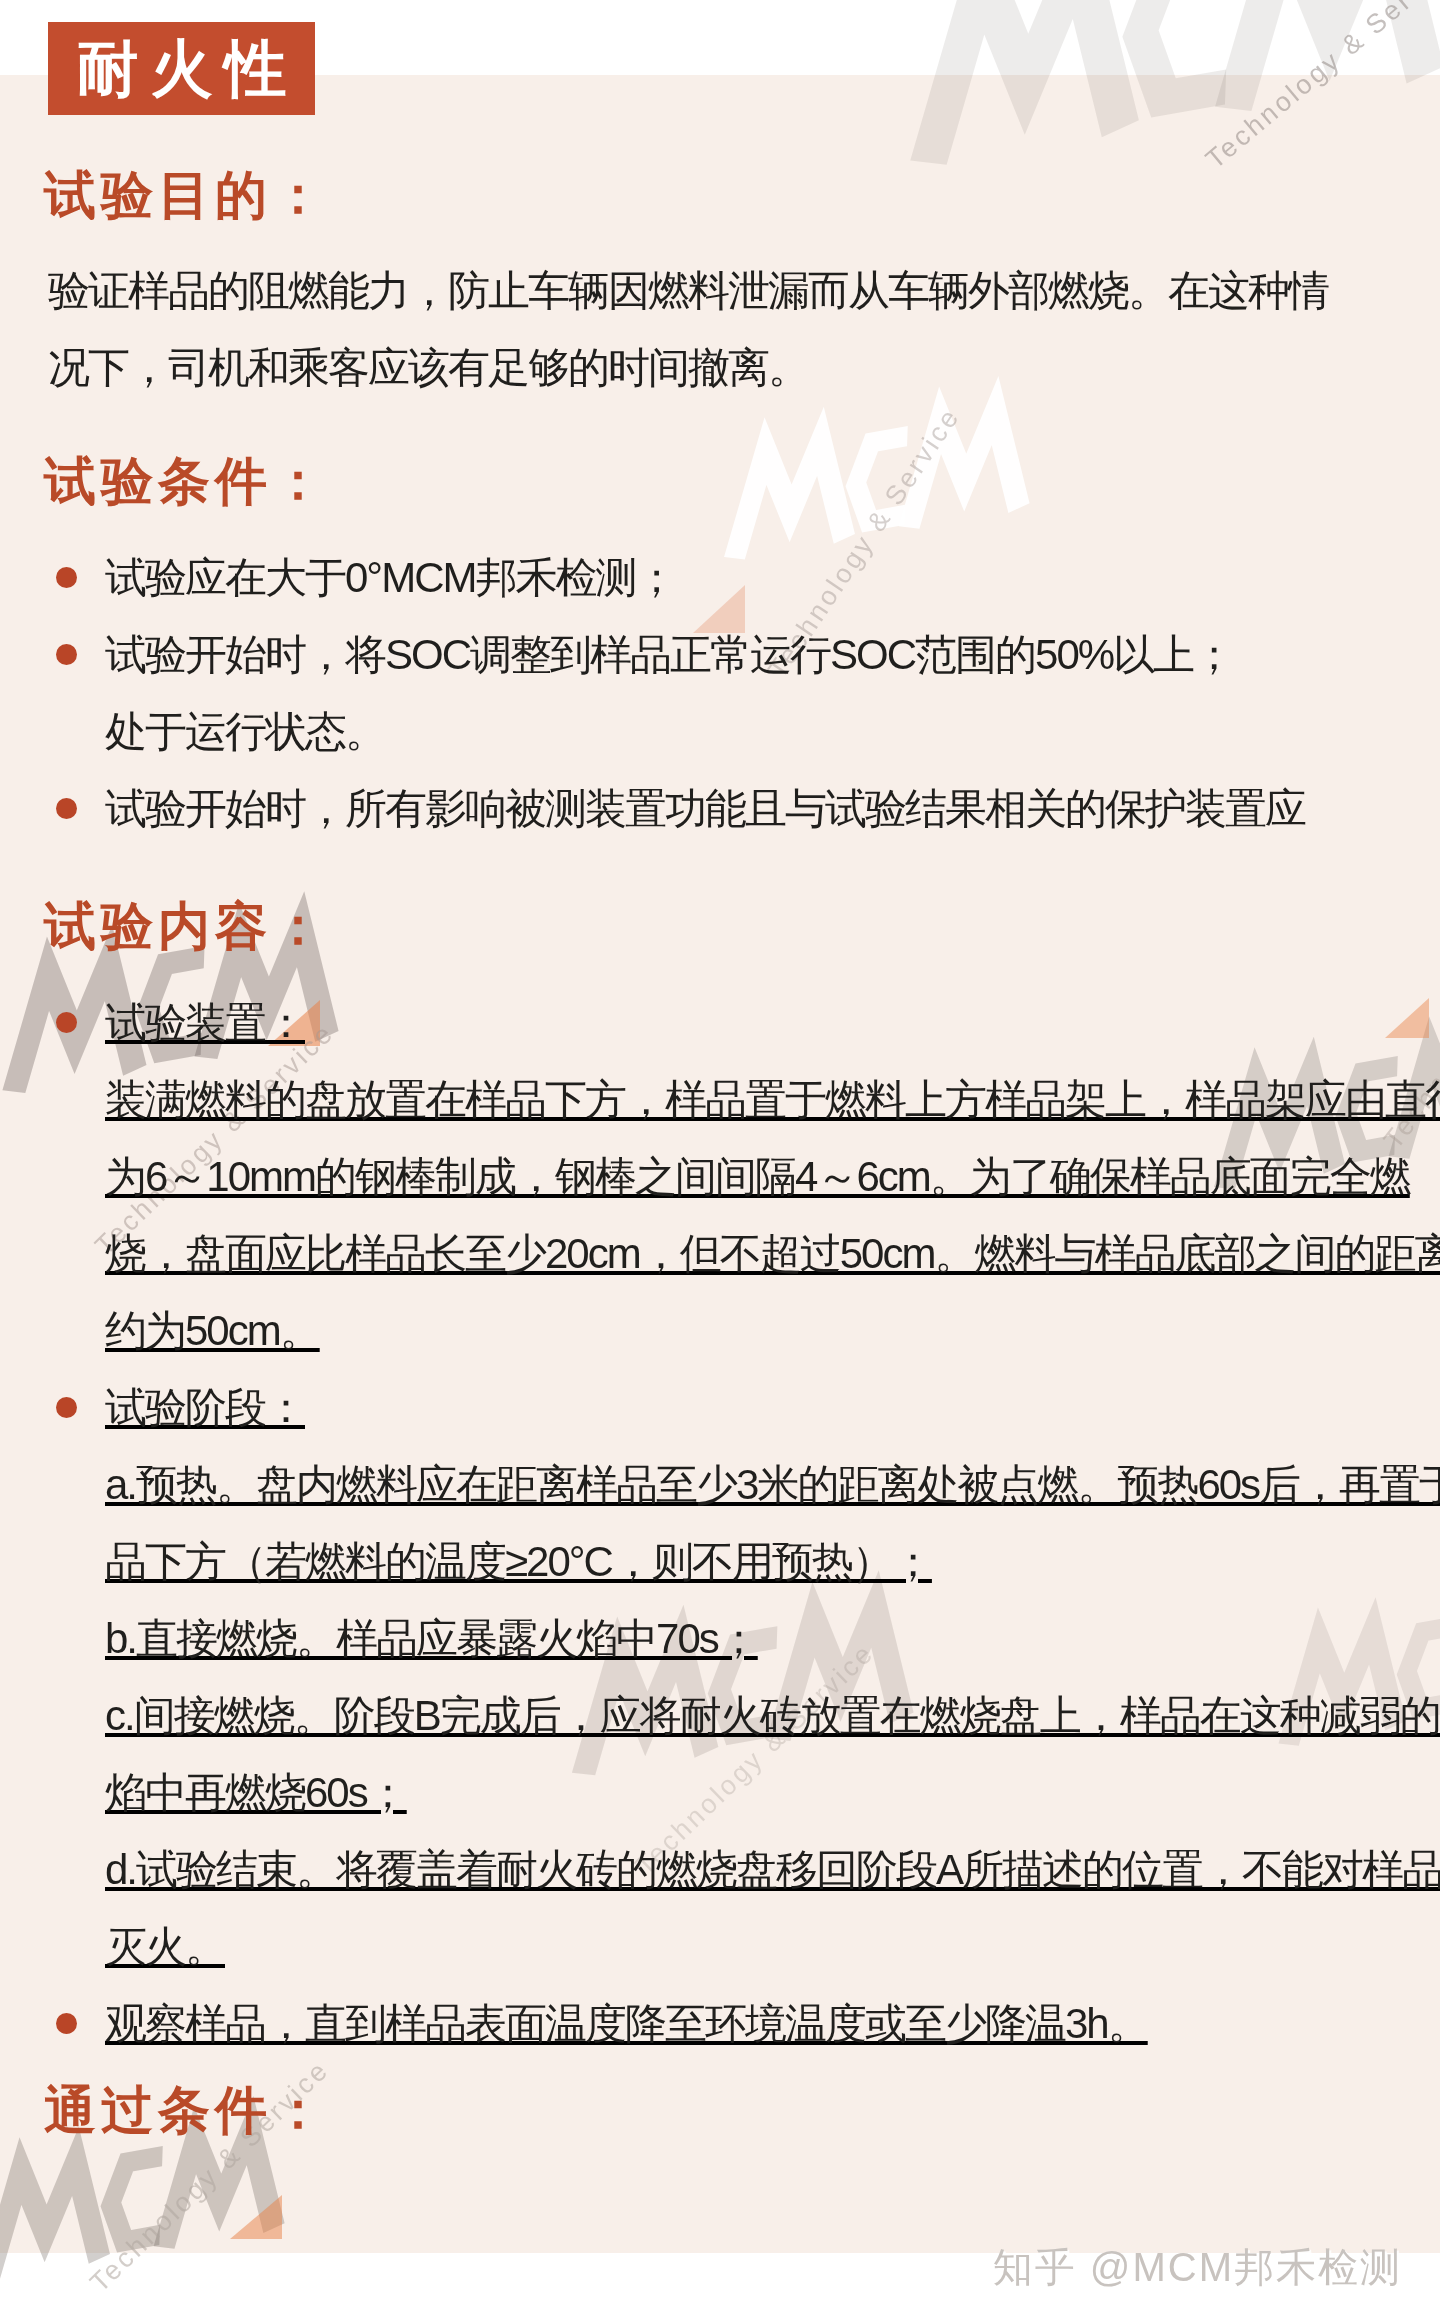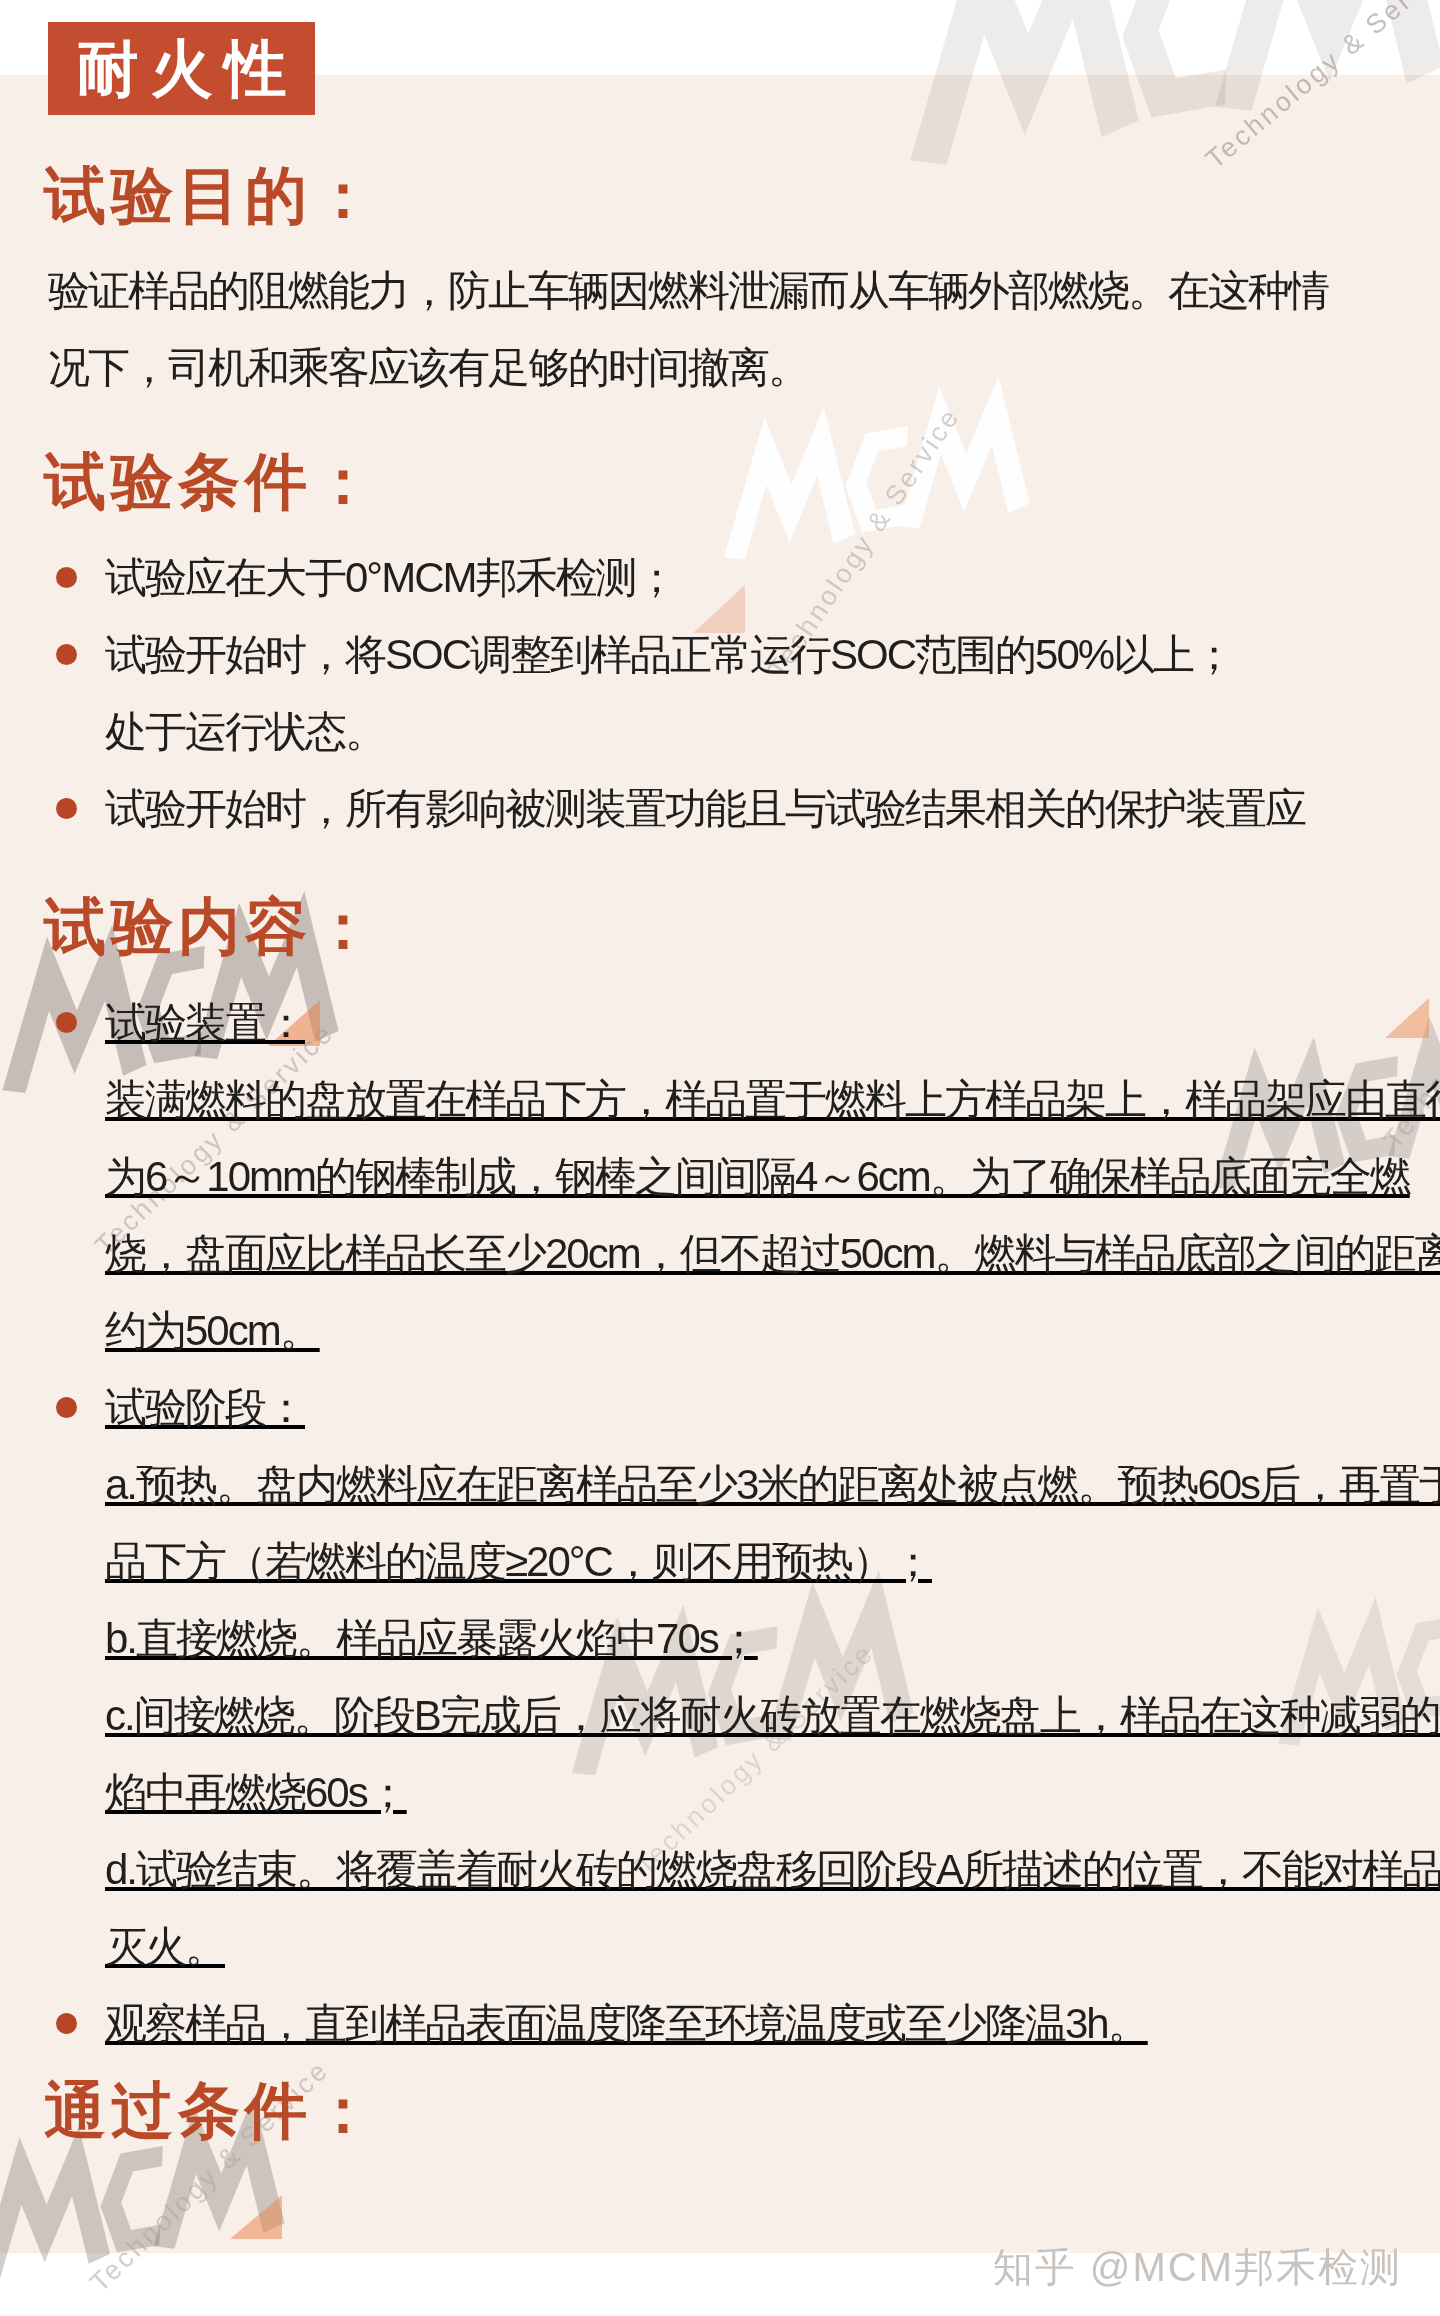--- a/index.html
+++ b/index.html
@@ -50,21 +50,21 @@
     font-weight:bold;
     letter-spacing:12px;
     text-indent:12px;
   }
   .sec-heading{
     position:absolute;
     left:44px;
     height:60px;
     display:flex;align-items:center;
     color:#b94a28;
-    font-size:62px;
+    font-size:52px;
     font-weight:bold;
     letter-spacing:5px;
     white-space:nowrap;
   }
   .lines{
     position:absolute;
     left:48px;
     width:1348px;
   }
   .line{

